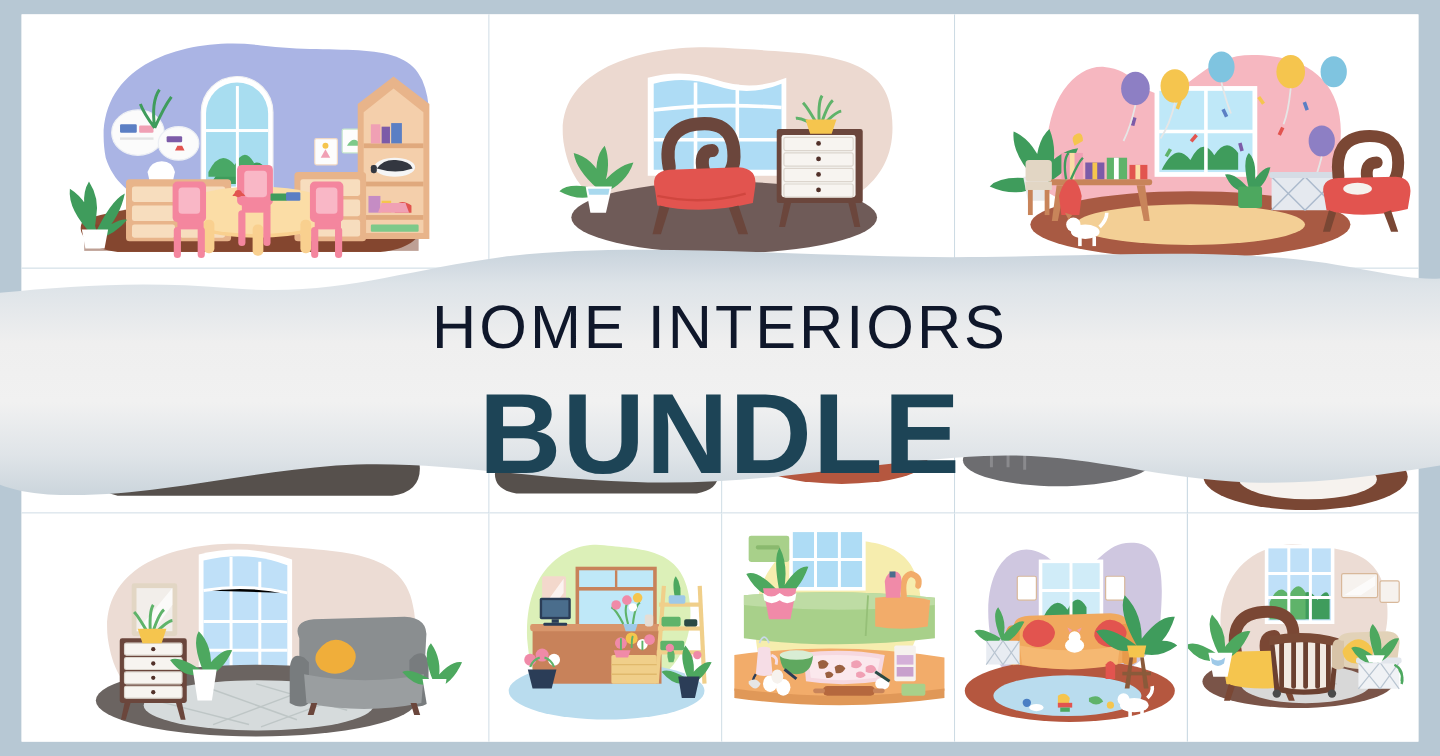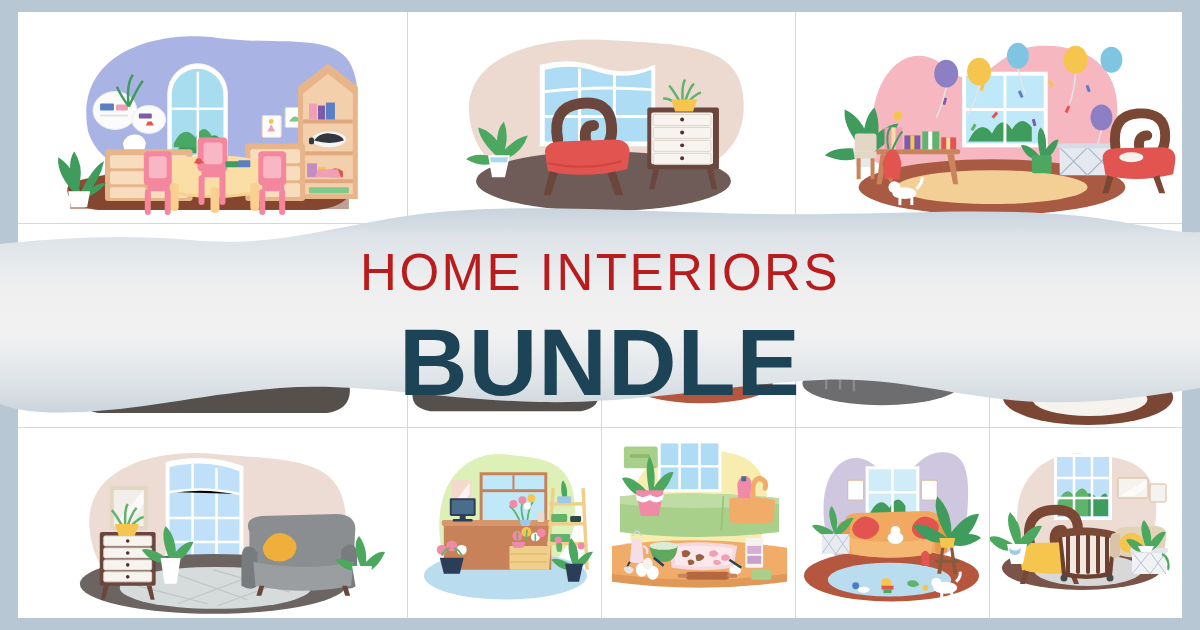--- a/index.html
+++ b/index.html
@@ -61,21 +61,21 @@
     flex-direction: column;
     align-items: center;
     justify-content: center;
     pointer-events: none;
   }
   .title-top {
     font-family: "Liberation Sans", sans-serif;
     font-size: 51px;
     font-weight: 400;
     letter-spacing: 2.5px;
-    color: #b91c1c;
+    color: #0f172a;
     line-height: 1;
     margin-top: 20px;
   }
   .title-main {
     font-family: "Liberation Sans", sans-serif;
     font-size: 95px;
     font-weight: 700;
     letter-spacing: 1px;
     color: #1d4456;
     line-height: 1.05;

